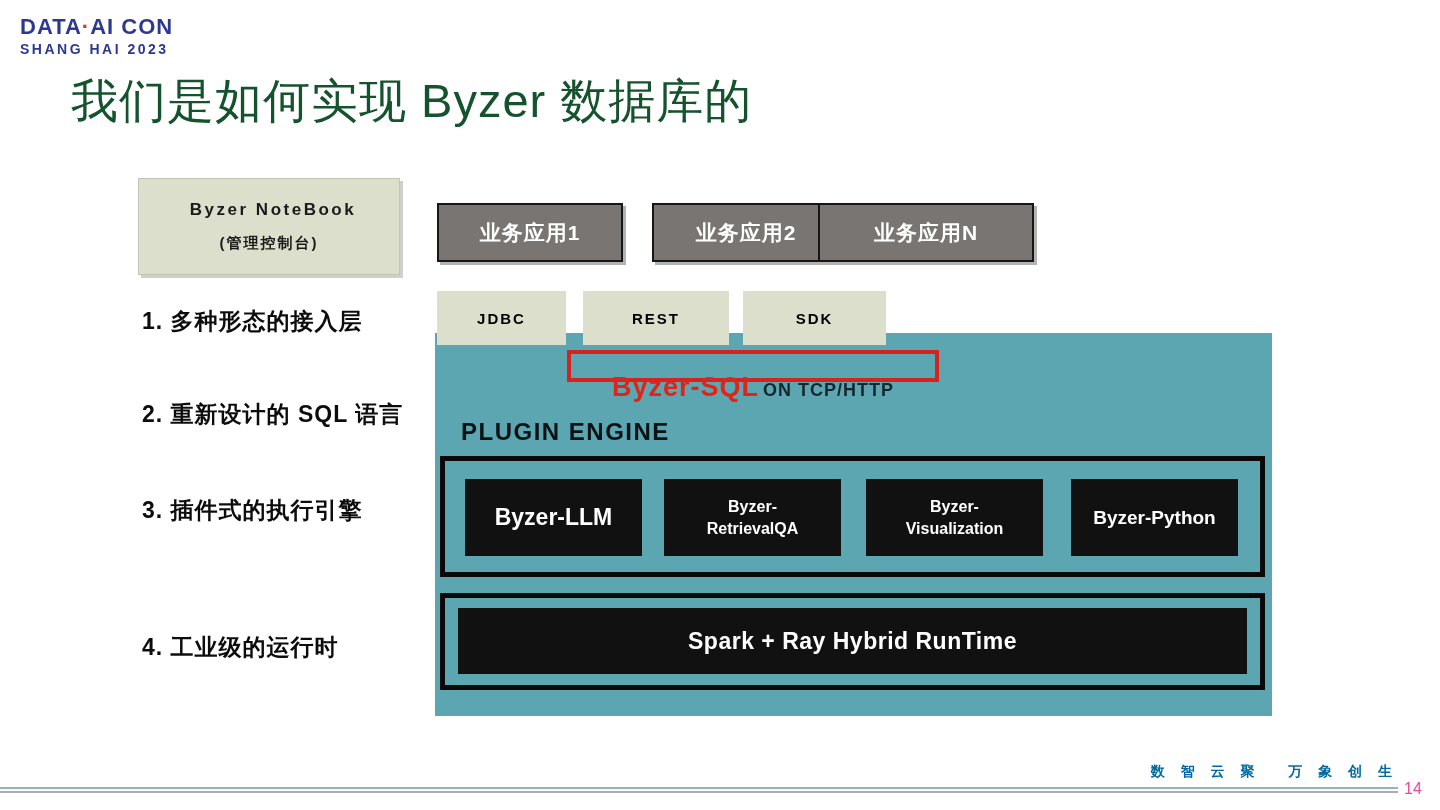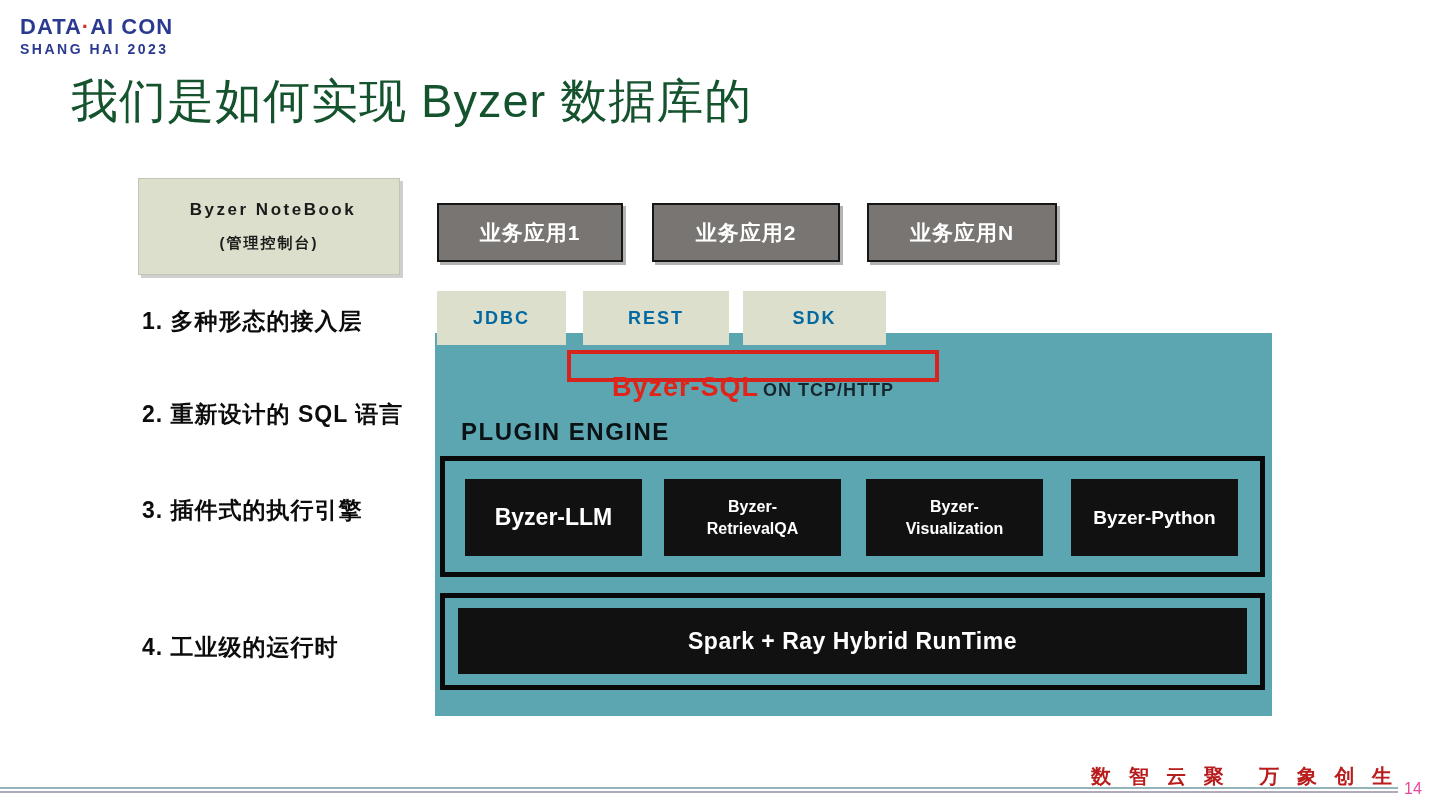--- a/index.html
+++ b/index.html
@@ -41,21 +41,21 @@
   
   .app-box {
     position: absolute; top: 203px; height: 59px;
     background: #797572; border: 2px solid #161616;
     box-shadow: 3px 3px 0 #b3b3b3;
     display: flex; justify-content: center; align-items: center;
     color: #ffffff; font-size: 21px; font-weight: bold; letter-spacing: 1px;
   }
   .app-1 { left: 437px; width: 186px; }
   .app-2 { left: 652px; width: 188px; }
-  .app-3 { left: 867px; width: 190px; }
+  .app-3 { left: 818px; width: 216px; }
 
   
   .list-item {
     position: absolute; left: 142px;
     font-size: 23px; font-weight: bold; color: #0c0c0c;
     letter-spacing: 1px; white-space: nowrap;
   }
   .list-1 { top: 306px; }
   .list-2 { top: 399px; }
   .list-3 { top: 495px; }
@@ -65,21 +65,21 @@
   .teal-panel {
     position: absolute; left: 435px; top: 333px; width: 837px; height: 383px;
     background: #5ca6b2;
   }
 
   
   .connector-box {
     position: absolute; top: 291px; height: 54px;
     background: #dcdfcb;
     display: flex; justify-content: center; align-items: center;
-    font-size: 18px; font-weight: bold; letter-spacing: 2px; color: #0369a1;
+    font-size: 15px; font-weight: bold; letter-spacing: 2px; color: #000000;
   }
   .conn-1 { left: 437px; width: 129px; }
   .conn-2 { left: 583px; width: 146px; }
   .conn-3 { left: 743px; width: 143px; }
 
   
   .sql-box {
     position: absolute; left: 567px; top: 350px; width: 372px; height: 32px;
     border: 4px solid #d6231d;
     display: flex; justify-content: center; align-items: baseline; gap: 4px;
@@ -116,21 +116,21 @@
   .runtime-box {
     position: absolute; left: 13px; top: 10px; width: 789px; height: 66px;
     background: #111111;
     display: flex; justify-content: center; align-items: center;
     color: #ffffff; font-size: 23px; font-weight: bold; letter-spacing: 0.5px;
   }
 
   
   .footer-slogan {
     position: absolute; right: 42px; top: 763px;
-    color: #b91c1c; font-size: 20px; font-weight: bold; letter-spacing: 6px;
+    color: #0369a1; font-size: 14px; font-weight: bold; letter-spacing: 6px;
     white-space: nowrap;
   }
   .slogan-part2 { margin-left: 18px; }
   .footer-line-1 {
     position: absolute; left: 0; top: 787px; width: 1398px; height: 2px;
     background: #94b4bb;
   }
   .footer-line-2 {
     position: absolute; left: 0; top: 791px; width: 1398px; height: 2px;
     background: #b2aaba;

